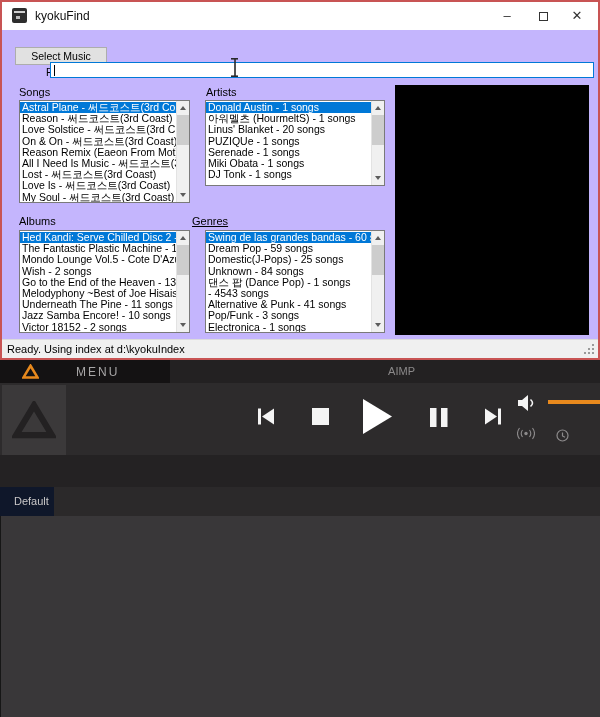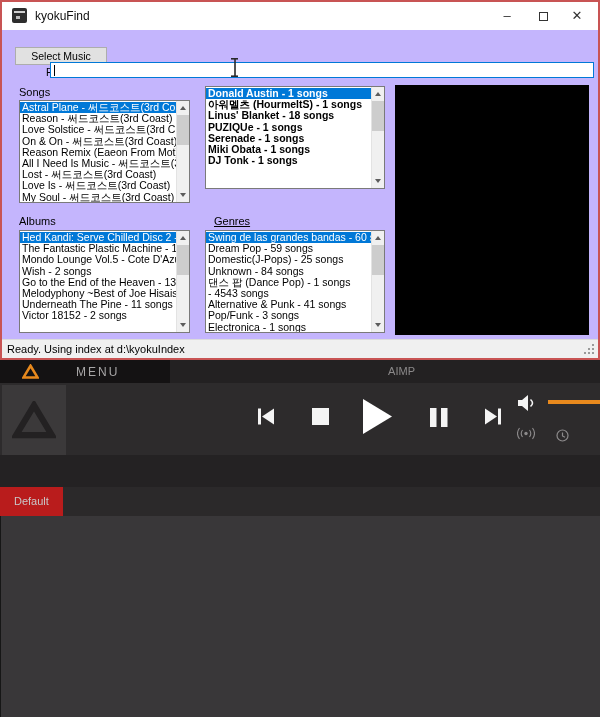--- a/index.html
+++ b/index.html
@@ -65,21 +65,21 @@
   .aimp-menu-label { position:absolute; left:76px; top:5px; font-size:12px; letter-spacing:2px; color:#a8a6a7; }
   .aimp-title { position:absolute; left:340px; top:5px; width:75px; text-align:right; font-size:11px; color:#8b898a; }
 
   .aimp-art { position:absolute; left:2px; top:25px; width:64px; height:70px; background:#3b393a; }
 
   .ctl { position:absolute; }
   .aimp-volbar { position:absolute; left:548px; top:40px; width:52px; height:4px; background:#e8891d; }
 
   .aimp-strip { position:absolute; left:0; top:95px; right:0; height:32px; background:#242223; }
   .aimp-tabrow { position:absolute; left:0; top:127px; right:0; height:29px; background:#2b292a; }
-  .aimp-tab { position:absolute; left:0; top:0; width:63px; height:29px; background:#b91c1c; }
+  .aimp-tab { position:absolute; left:0; top:0; width:54px; height:29px; background:#0f172a; }
   .aimp-tab-label { position:absolute; left:14px; top:8px; font-size:11px; color:#c9c7c8; }
   .aimp-body { position:absolute; left:0; top:156px; right:0; height:201px; background:#393739; border-left:1px solid #161616; }
 
   .ibeam { position:absolute; left:230px; top:58px; width:10px; height:19px; }
 </style>
 </head>
 <body>
 
 <div class="kf-window">
 
@@ -94,21 +94,21 @@
   <div class="kf-button">Select Music Folder</div>
 
   <div class="kf-search-label">search</div>
   <div class="kf-search-input">
     <div class="kf-caret"></div>
   </div>
 
   <div class="panel-label" style="left:17px; top:84px;">Songs</div>
   <div class="panel-label" style="left:204px; top:84px;">Artists</div>
   <div class="panel-label" style="left:17px; top:213px;">Albums</div>
-  <div class="panel-label" style="left:212px; top:213px;text-decoration:underline;">Genres</div>
+  <div class="panel-label" style="left:190px; top:213px;text-decoration:underline;">Genres</div>
 
   <div class="listbox" style="left:17px; top:98px; width:171px; height:103px;">
     <div class="rows">
         <div class="list-item selected">Astral Plane - 써드코스트(3rd Coast)</div>
         <div class="list-item">Reason - 써드코스트(3rd Coast)</div>
         <div class="list-item">Love Solstice - 써드코스트(3rd Coast)</div>
         <div class="list-item">On &amp; On - 써드코스트(3rd Coast)</div>
         <div class="list-item">Reason Remix (Eaeon From Mot) - 써드코스트(3rd Coast)</div>
         <div class="list-item">All I Need Is Music - 써드코스트(3rd Coast)</div>
         <div class="list-item">Lost - 써드코스트(3rd Coast)</div>
@@ -119,25 +119,25 @@
       <div class="sb-btn sb-up">
           <div class="tri-up"></div>
         </div>
       <div class="sb-thumb"></div>
       <div class="sb-btn sb-down">
           <div class="tri-down"></div>
         </div>
     </div>
   </div>
 
-  <div class="listbox" style="left:203px; top:84px; width:180px; height:103px;font-weight:bold;">
+  <div class="listbox" style="left:203px; top:98px; width:180px; height:86px;">
     <div class="rows">
         <div class="list-item selected">Donald Austin - 1 songs</div>
         <div class="list-item">아워멜츠 (HourmeltS) - 1 songs</div>
-        <div class="list-item">Linus' Blanket - 18 songs</div>
+        <div class="list-item">Linus' Blanket - 20 songs</div>
         <div class="list-item">PUZIQUe - 1 songs</div>
         <div class="list-item">Serenade - 1 songs</div>
         <div class="list-item">Miki Obata - 1 songs</div>
         <div class="list-item">DJ Tonk - 1 songs</div>
       </div>
     <div class="scrollbar">
       <div class="sb-btn sb-up">
           <div class="tri-up"></div>
         </div>
       <div class="sb-thumb"></div>
@@ -149,20 +149,21 @@
 
   <div class="listbox" style="left:17px; top:228px; width:171px; height:103px;">
     <div class="rows">
         <div class="list-item selected">Hed Kandi: Serve Chilled Disc 2 - 14 songs</div>
         <div class="list-item">The Fantastic Plastic Machine - 12 songs</div>
         <div class="list-item">Mondo Lounge Vol.5 - Cote D'Azur Sunda</div>
         <div class="list-item">Wish - 2 songs</div>
         <div class="list-item">Go to the End of the Heaven - 13 songs</div>
         <div class="list-item">Melodyphony ~Best of Joe Hisaishi~ - 9 songs</div>
         <div class="list-item">Underneath The Pine - 11 songs</div>
+        <div class="list-item">Jazz Samba Encore! - 10 songs</div>
         <div class="list-item">Victor 18152 - 2 songs</div>
       </div>
     <div class="scrollbar">
       <div class="sb-btn sb-up">
           <div class="tri-up"></div>
         </div>
       <div class="sb-thumb"></div>
       <div class="sb-btn sb-down">
           <div class="tri-down"></div>
         </div>

